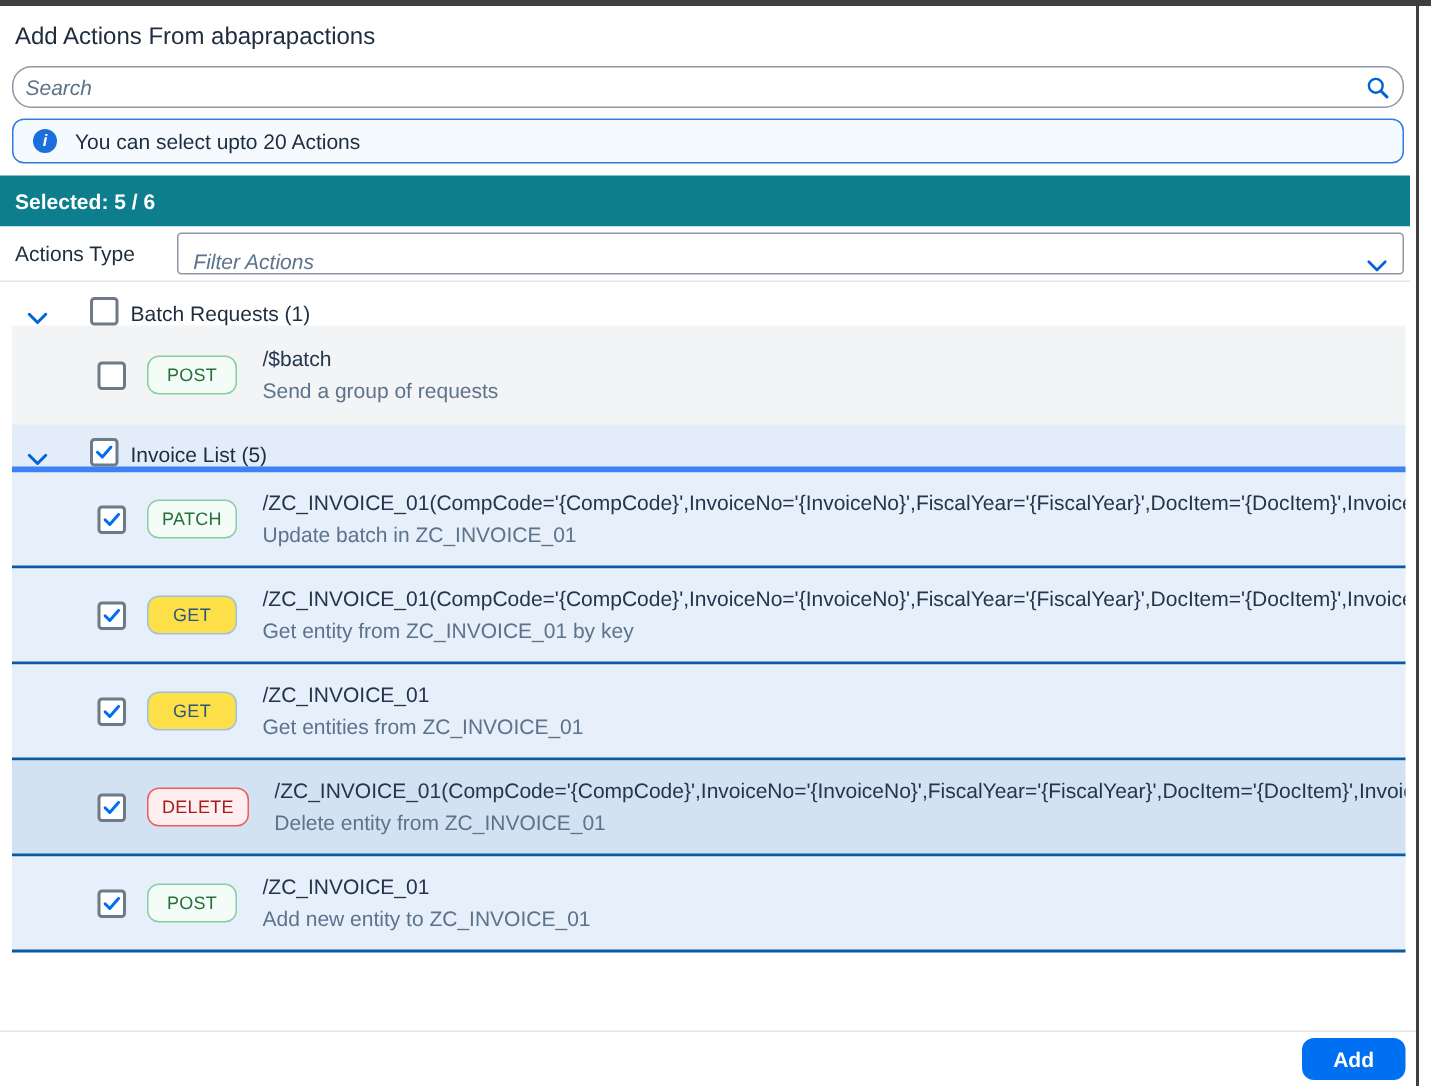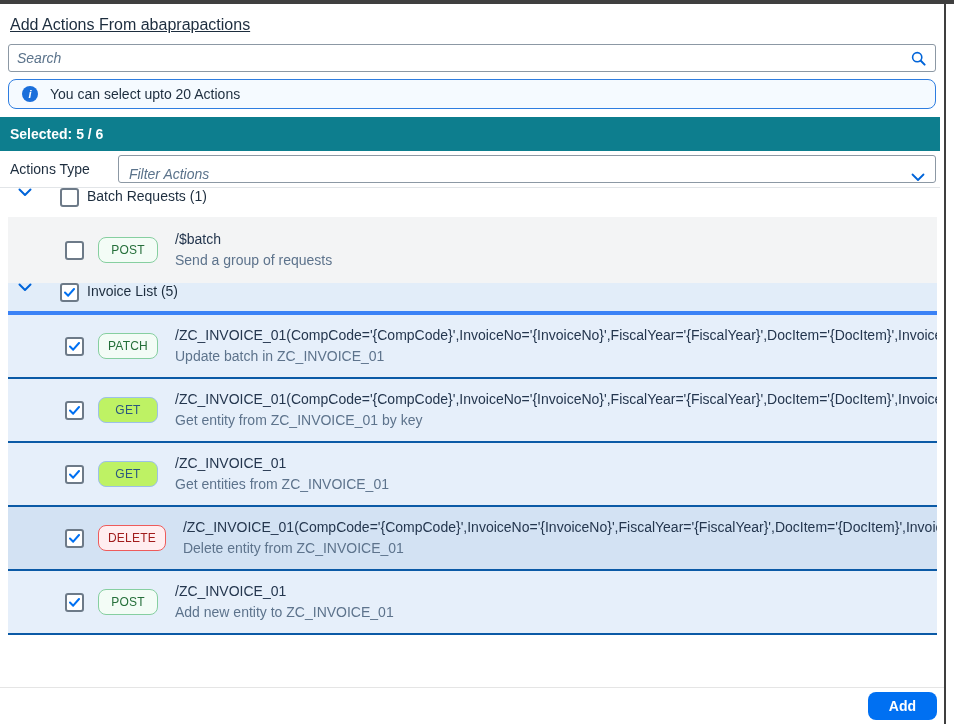--- a/index.html
+++ b/index.html
@@ -6,24 +6,24 @@
   body{
     width:954px;height:724px;overflow:hidden;position:relative;
     background:#ffffff;
     font-family:"Liberation Sans","DejaVu Sans",sans-serif;
     color:#1d2d3e;
   }
   .top-edge{position:absolute;top:0;left:0;width:954px;height:4px;background:#3f3f3f;}
   .right-line{position:absolute;top:4px;left:944px;width:2px;height:720px;background:#3f3f3f;}
   .dialog{position:absolute;top:4px;left:0;width:940px;height:720px;background:#fff;}
 
-  .title{padding:12px 10px 10px 10px;font-size:16px;color:#1d2d3e;text-decoration:underline;}
+  .title{padding:12px 10px 10px 10px;font-size:16px;color:#1d2d3e;}
 
   .searchbox{
-    margin:0 4px 0 8px;height:26px;border:1px solid #8c98a4;border-radius:3px;
+    margin:0 4px 0 8px;height:26px;border:1px solid #8c98a4;border-radius:13px;
     display:flex;align-items:center;background:#fff;
   }
   .searchbox input{
     flex:1;border:none;outline:none;background:transparent;
     font-family:inherit;font-size:14px;color:#1d2d3e;padding:0 8px;
   }
   .searchbox input::placeholder{font-style:italic;color:#5b738b;opacity:1;}
   .search-icon{display:flex;align-items:center;padding:0 9px;cursor:pointer;}
 
   .info{
@@ -44,21 +44,21 @@
   .filter-row{height:36px;display:flex;align-items:center;background:#fff;gap:15px;}
   .filter-label{font-size:14px;color:#1d2d3e;padding-left:10px;flex:none;}
   .filter-select{
     flex:1;margin:0 4px 0 13px;height:26px;border:1px solid #8c98a4;border-radius:3px;
     display:flex;align-items:flex-end;background:#fff;cursor:pointer;
   }
   .filter-ph{flex:1;font-style:italic;color:#5b738b;font-size:14px;padding-left:10px;}
   .select-arrow{display:flex;align-items:center;padding:0 10px;}
 
   .list{border-top:1px solid #e2e5e8;padding:0 3px 0 8px;}
-  .group-header{height:29px;display:flex;align-items:flex-start;background:#fff;cursor:pointer;}
+  .group-header{height:29px;display:flex;align-items:flex-end;background:#fff;cursor:pointer;}
   .group-header.inv{background:#e2edf9;border-bottom:4px solid #3b82f6;height:28px;}
   .group-chevron{display:flex;align-items:center;padding-left:10px;width:24px;flex:none;}
   .group-header .checkbox{margin-left:18px;}
   .group-label{font-size:14px;color:#1d2d3e;margin-left:8px;}
 
   .item-row{height:62px;display:flex;align-items:center;padding-left:57px;}
   .item-row.gray{background:#f3f4f5;height:66px;}
   .item-row.blue{background:#e6effa;border-bottom:2px solid #0b5aa6;}
   .item-row.blue.hl{background:#d3e2f3;}
 
@@ -67,21 +67,21 @@
     display:flex;align-items:center;justify-content:center;flex:none;cursor:pointer;
   }
   .item-row .checkbox{margin-right:14px;}
 
   .badge{
     flex:none;border-radius:8px;border:1px solid;height:24px;min-width:40px;
     display:flex;align-items:center;justify-content:center;padding:0 9px;
     font-size:12px;letter-spacing:.2px;background:#fff;margin-right:17px;
   }
   .badge.post,.badge.patch{background:#f3fcf6;border-color:#86cfa0;color:#256f3a;}
-  .badge.get{background:#bef264;border-color:#9dc0e8;color:#2b567f;}
+  .badge.get{background:#fde047;border-color:#9dc0e8;color:#2b567f;}
   .badge.delete{background:#ffeef0;border-color:#ee5b5b;color:#a11c1c;}
 
   .item-text{flex:1;overflow:hidden;}
   .item-path{font-size:14px;color:#24364e;white-space:nowrap;overflow:hidden;line-height:21px;}
   .item-desc{font-size:14px;color:#5d738c;white-space:nowrap;overflow:hidden;line-height:21px;}
 
   .footer-divider{position:absolute;left:0;top:683px;width:944px;height:1px;background:#e5e5e5;}
   .footer{position:absolute;left:0;top:684px;width:940px;height:36px;background:#fff;}
   .add-btn{
     position:absolute;right:3px;top:4px;height:28px;padding:0 21px;

